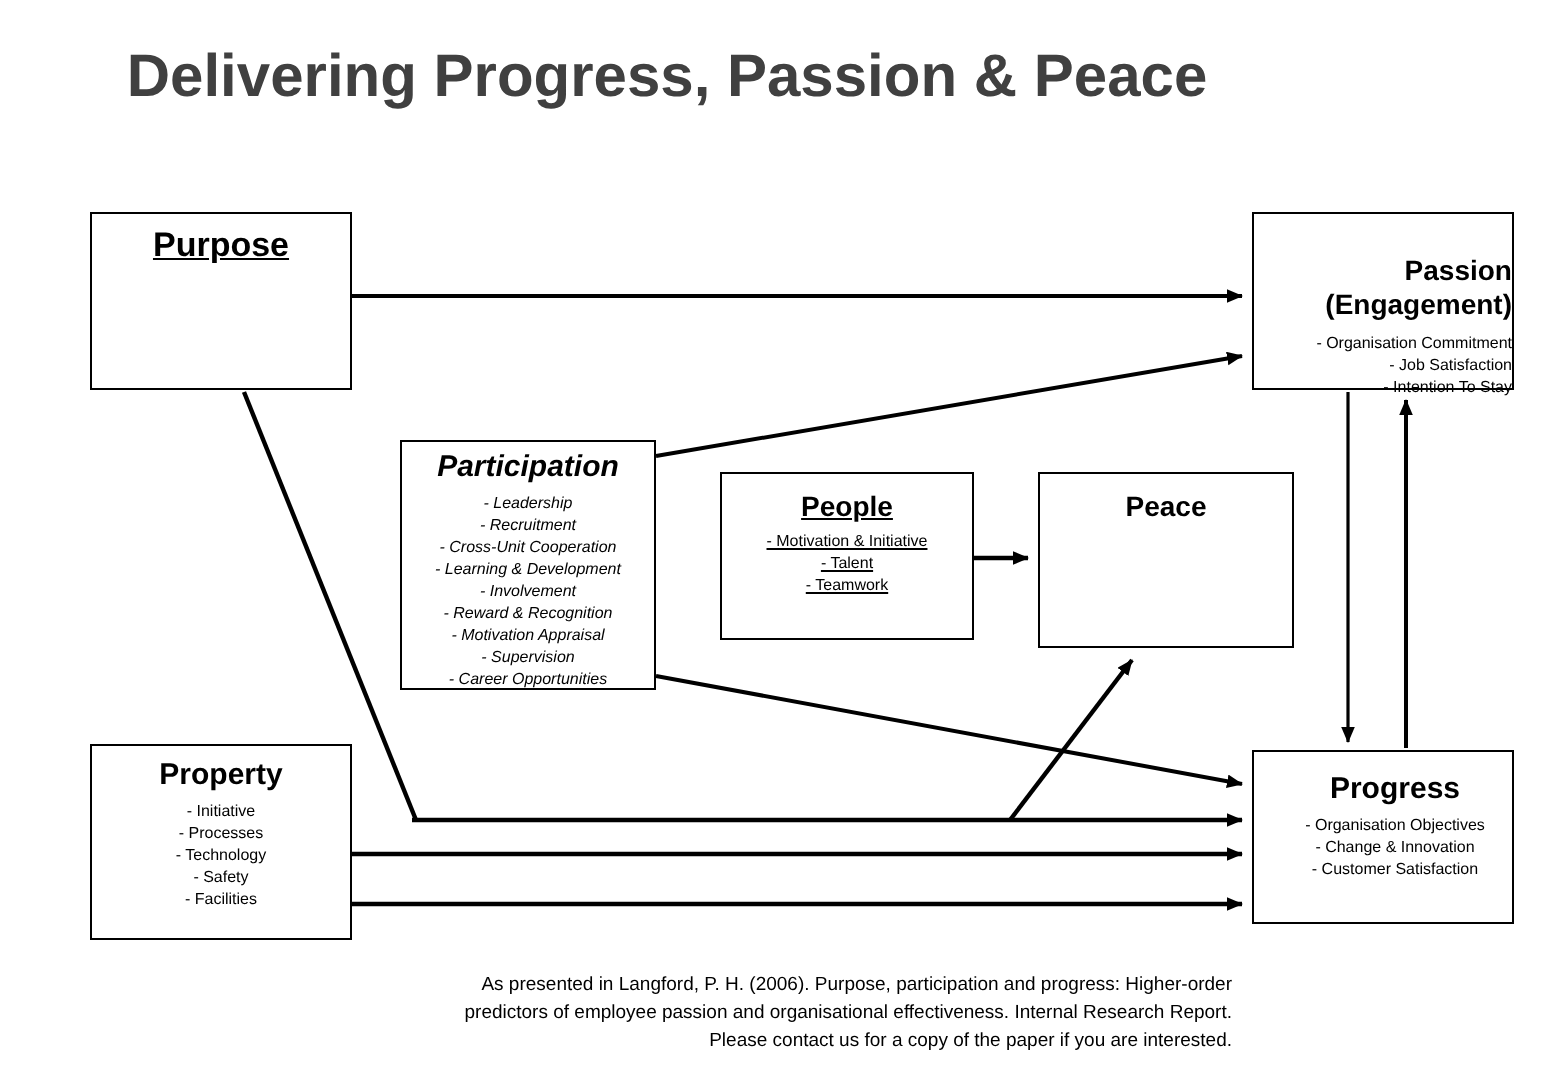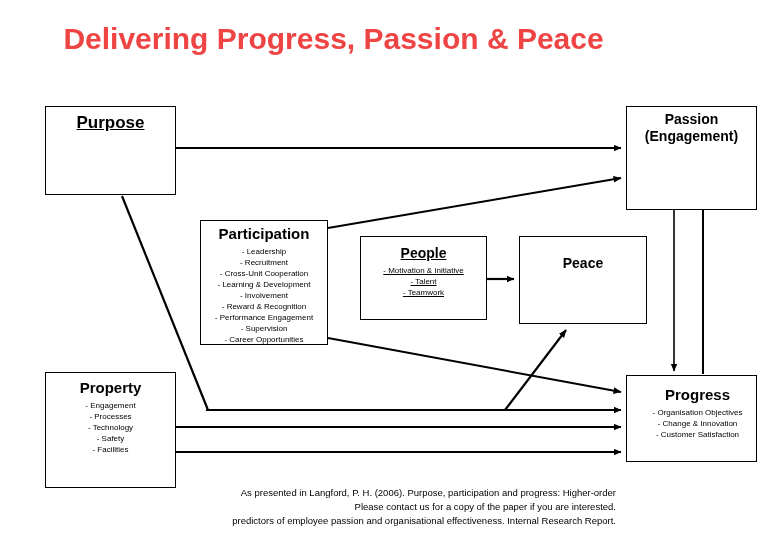--- a/index.html
+++ b/index.html
@@ -16,21 +16,21 @@
     font-family: "Liberation Sans", sans-serif;
   }
   #title {
     position: absolute;
     left: 0;
     top: 22px;
     width: 667px;
     text-align: center;
     font-size: 30px;
     font-weight: bold;
-    color: #ef4444;
+    color: #404040;
     letter-spacing: 0px;
   }
   .node {
     position: absolute;
     box-sizing: border-box;
     border: 1.5px solid #000000;
     background: #ffffff;
     text-align: center;
     color: #000000;
     z-index: 5;
@@ -50,46 +50,48 @@
     white-space: nowrap;
   }
   
   #node-purpose {
     left: 45px; top: 106px; width: 131px; height: 89px;
     padding-top: 6px;
   }
   #node-purpose .node-title { font-size: 17px; margin-bottom: 4px; text-decoration: underline; }
 
   #node-passion {
-    left: 626px; top: 106px; width: 131px; height: 104px;
-    padding-top: 4px;
+    left: 626px; top: 106px; width: 131px; height: 89px;
+    padding-top: 20px;
+    text-align: right;
   }
   #node-passion .node-title { font-size: 14px; line-height: 17px; margin-bottom: 5px; }
 
   #node-participation {
     left: 200px; top: 220px; width: 128px; height: 125px;
     padding-top: 4px;
+    font-style: italic;
   }
   #node-participation .node-title { font-size: 15px; margin-bottom: 4px; }
 
   #node-people {
     left: 360px; top: 236px; width: 127px; height: 84px;
     padding-top: 8px;
     text-decoration: underline;
   }
   #node-people .node-title { font-size: 14px; margin-bottom: 4px; }
 
   #node-peace {
     left: 519px; top: 236px; width: 128px; height: 88px;
-    padding-top: 18px;
+    padding-top: 8px;
   }
   #node-peace .node-title { font-size: 14px; margin-bottom: 4px; }
 
   #node-property {
-    left: 45px; top: 372px; width: 131px; height: 116px;
+    left: 45px; top: 372px; width: 131px; height: 98px;
     padding-top: 6px;
   }
   #node-property .node-title { font-size: 15px; margin-bottom: 4px; }
 
   #node-progress {
     left: 626px; top: 375px; width: 131px; height: 87px;
     padding-top: 10px;
     padding-left: 12px;
   }
   #node-progress .node-title { font-size: 15px; margin-bottom: 4px; }
@@ -151,32 +153,37 @@
 
   <div class="node" id="node-purpose">
     <div class="node-title">Purpose</div>
   </div>
 
   <div class="node" id="node-passion">
     <div class="node-title">
       <div>Passion</div>
       <div>(Engagement)</div>
     </div>
+    <ul class="node-items">
+      <li>- Organisation Commitment</li>
+      <li>- Job Satisfaction</li>
+      <li>- Intention To Stay</li>
+    </ul>
   </div>
 
   <div class="node" id="node-participation">
     <div class="node-title">Participation</div>
     <ul class="node-items">
       <li>- Leadership</li>
       <li>- Recruitment</li>
       <li>- Cross-Unit Cooperation</li>
       <li>- Learning &amp; Development</li>
       <li>- Involvement</li>
       <li>- Reward &amp; Recognition</li>
-      <li>- Performance Engagement</li>
+      <li>- Motivation Appraisal</li>
       <li>- Supervision</li>
       <li>- Career Opportunities</li>
     </ul>
   </div>
 
   <div class="node" id="node-people">
     <div class="node-title">People</div>
     <ul class="node-items">
       <li>- Motivation &amp; Initiative</li>
       <li>- Talent</li>
@@ -184,36 +191,36 @@
     </ul>
   </div>
 
   <div class="node" id="node-peace">
     <div class="node-title">Peace</div>
   </div>
 
   <div class="node" id="node-property">
     <div class="node-title">Property</div>
     <ul class="node-items">
-      <li>- Engagement</li>
+      <li>- Initiative</li>
       <li>- Processes</li>
       <li>- Technology</li>
       <li>- Safety</li>
       <li>- Facilities</li>
     </ul>
   </div>
 
   <div class="node" id="node-progress">
     <div class="node-title">Progress</div>
     <ul class="node-items">
       <li>- Organisation Objectives</li>
       <li>- Change &amp; Innovation</li>
       <li>- Customer Satisfaction</li>
     </ul>
   </div>
 
   <div id="footnote">
     <div>As presented in Langford, P. H. (2006). Purpose, participation and progress: Higher-order</div>
+    <div>predictors of employee passion and organisational effectiveness. Internal Research Report.</div>
     <div>Please contact us for a copy of the paper if you are interested.</div>
-    <div>predictors of employee passion and organisational effectiveness. Internal Research Report.</div>
   </div>
 
 </div>
 
 </body></html>

